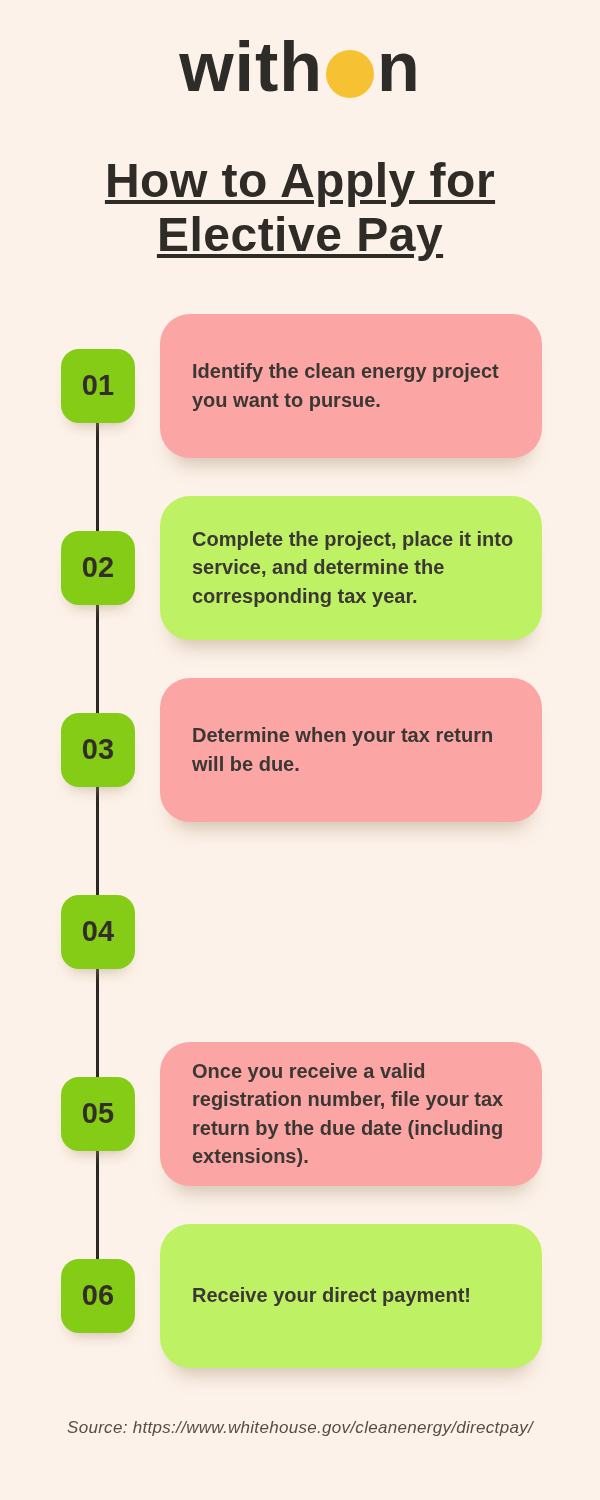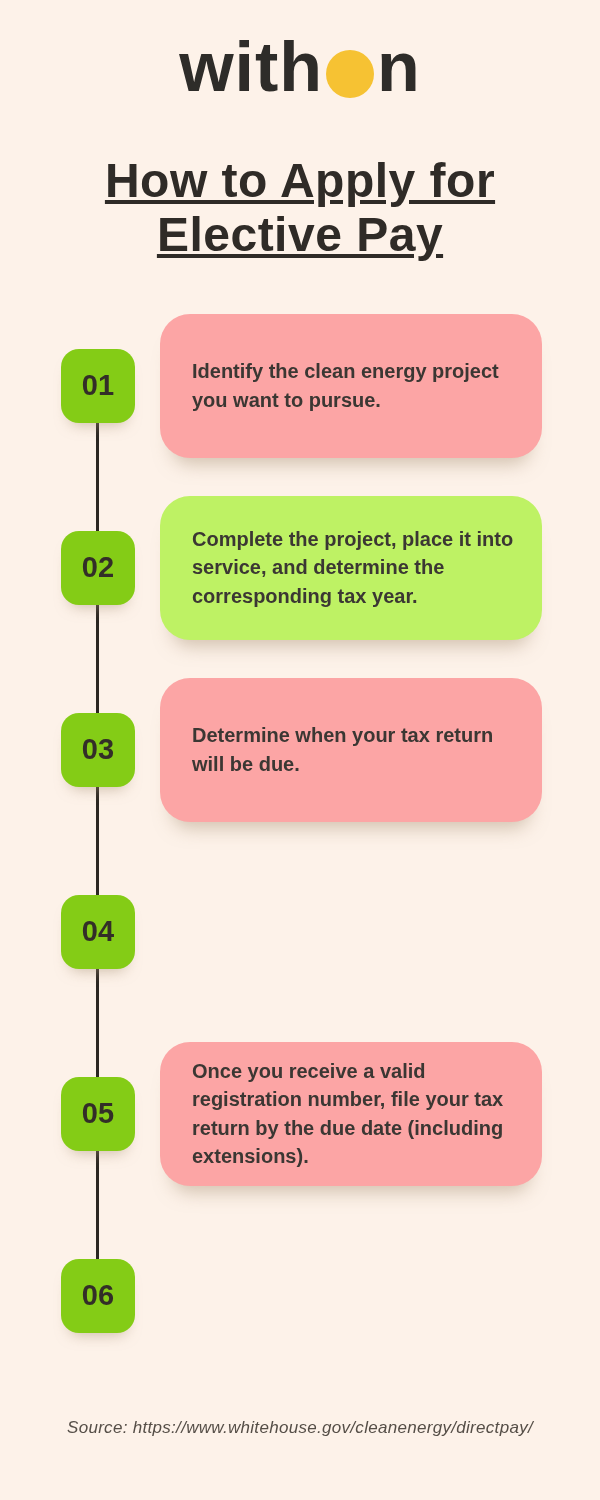--- a/index.html
+++ b/index.html
@@ -164,18 +164,21 @@
 
   <div class="step-row">
     <div class="badge">05</div>
     <div class="card card--dark">
       <div class="card-text">Once you receive a valid registration number, file your tax return by the due date (including extensions).</div>
     </div>
   </div>
 
   <div class="step-row">
     <div class="badge">06</div>
+    <div class="card card--light">
+      <div class="card-text">Receive your direct payment!</div>
+    </div>
   </div>
 </main>
 
 <footer>
   <div class="source">Source: https://www.whitehouse.gov/cleanenergy/directpay/</div>
 </footer>
 
 </body></html>

